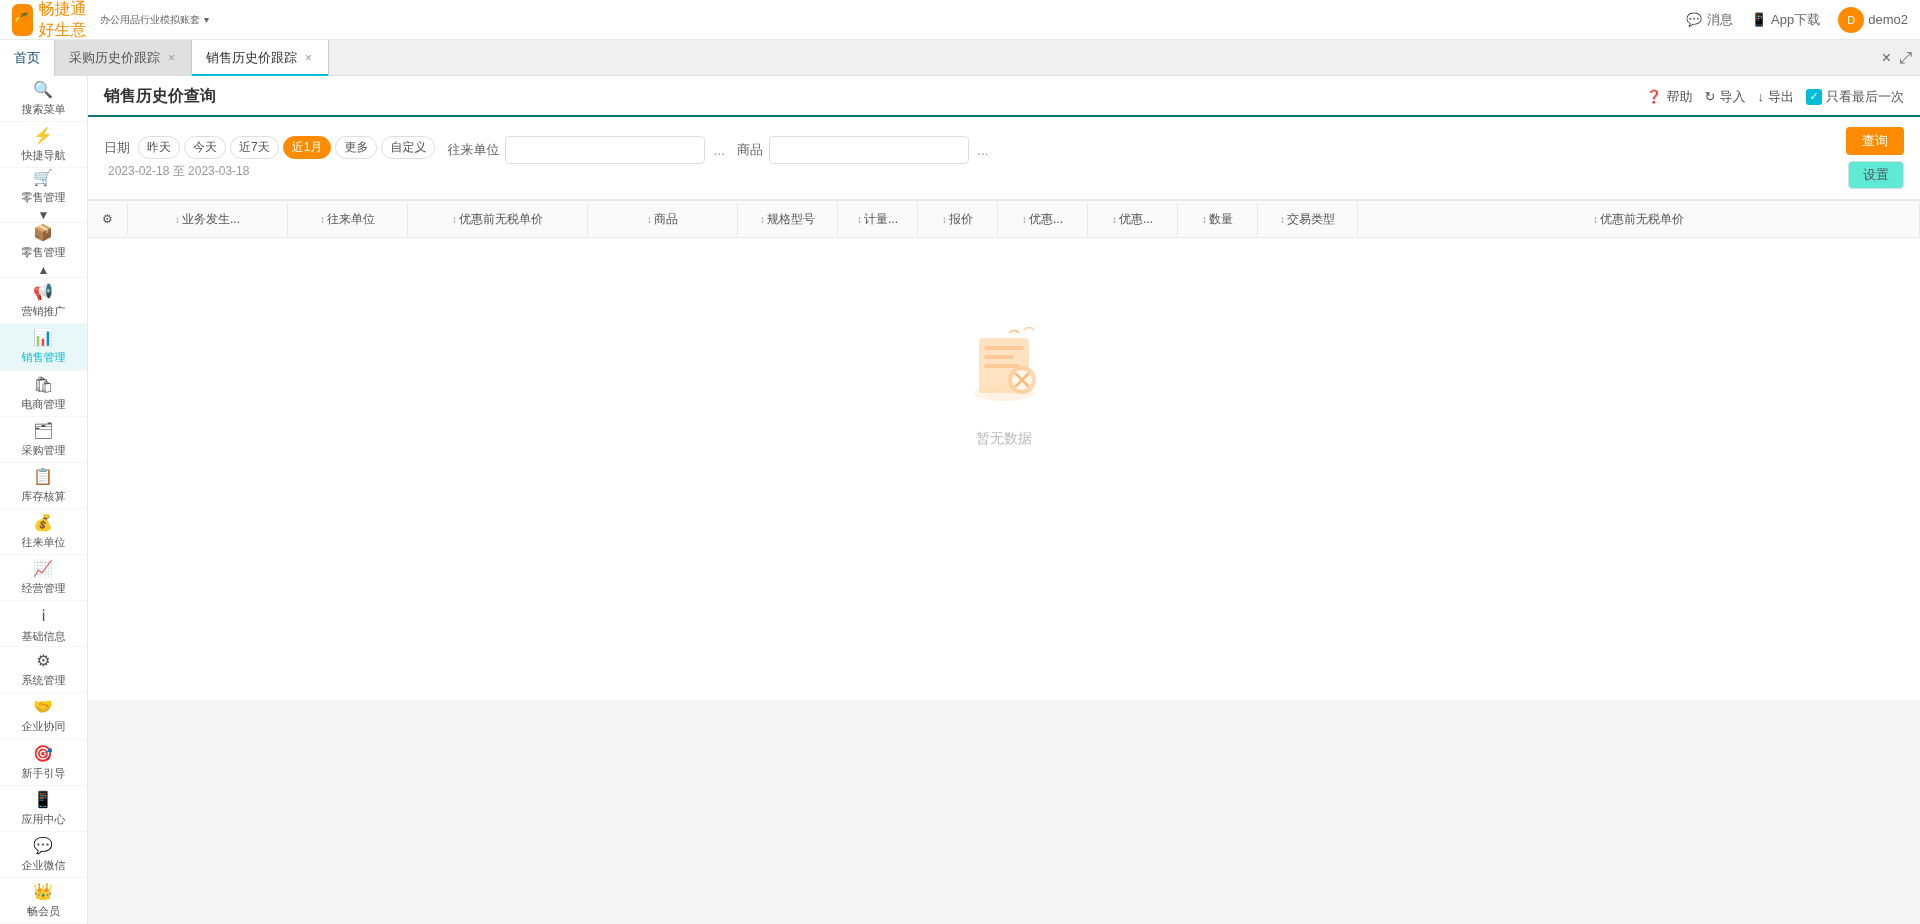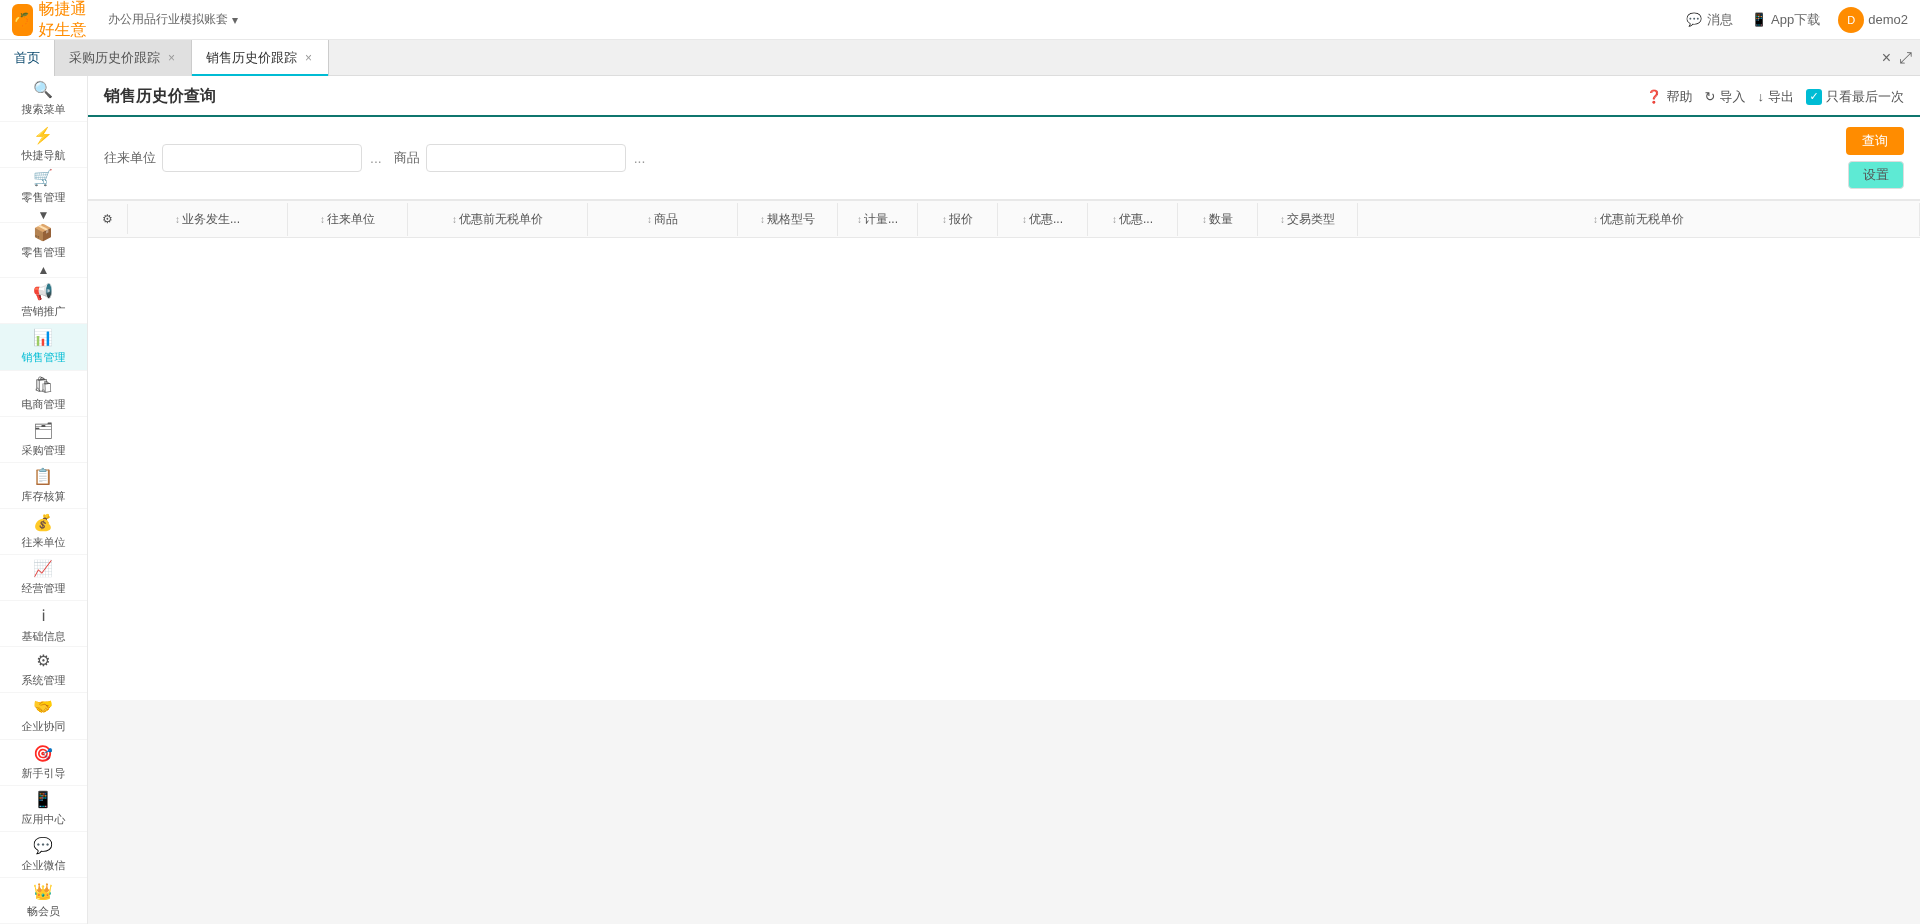--- a/index.html
+++ b/index.html
@@ -3,21 +3,21 @@
   <meta charset="utf-8">
   <style>
     * { margin: 0; padding: 0; box-sizing: border-box; }
     body { font-family: 'Microsoft YaHei', Arial, sans-serif; font-size: 13px; background: #f5f5f5; color: #333; width: 1920px; min-height: 924px; overflow-x: hidden; }
 
     
     .topbar { display: flex; align-items: center; background: #fff; height: 40px; border-bottom: 1px solid #e8e8e8; padding: 0 12px; position: relative; z-index: 10; }
     .topbar-logo { display: flex; align-items: center; width: 88px; min-width: 88px; }
     .logo-icon { width: 32px; height: 32px; background: #ff8c00; border-radius: 6px; display: flex; align-items: center; justify-content: center; color: #fff; font-size: 14px; font-weight: bold; margin-right: 6px; }
     .logo-text { font-size: 16px; color: #ff8c00; line-height: 1.3; }
-    .topbar-dropdown { display: flex; align-items: center; color: #333; font-size: 12px; margin-left: 8px; cursor: pointer; }
+    .topbar-dropdown { display: flex; align-items: center; color: #333; font-size: 10px; margin-left: 0; cursor: pointer; }
     .topbar-dropdown span { margin-right: 4px; color: #666; }
     .topbar-right { margin-left: auto; display: flex; align-items: center; gap: 18px; }
     .topbar-right-item { display: flex; align-items: center; gap: 4px; color: #666; font-size: 13px; cursor: pointer; }
     .avatar { width: 26px; height: 26px; border-radius: 50%; background: #ff8c00; color: #fff; display: flex; align-items: center; justify-content: center; font-size: 11px; }
 
     
     .tabbar { display: flex; align-items: center; background: #f0f0f0; height: 36px; border-bottom: 1px solid #ddd; padding-left: 0; }
     .tab { display: flex; align-items: center; padding: 0 14px; height: 36px; font-size: 13px; cursor: pointer; color: #555; background: #e0e0e0; border-right: 1px solid #ccc; gap: 6px; position: relative; }
     .tab.home { background: #fff; color: #0c4a6e; font-weight: 500; }
     .tab.active { background: #fff; color: #333; }
@@ -228,20 +228,36 @@
         </div>
         <div class="checkbox-item">
           <div class="checkbox-icon">✓</div>
           <span>只看最后一次</span>
         </div>
       </div>
     </div>
 
     <div class="filter-bar">
       <div style="display:flex; align-items:flex-start; flex: 1; gap: 12px;">
+        <div style="display:flex; flex-direction:column; gap:4px;">
+          <div style="display:flex; align-items:center; gap:8px;">
+            <span class="filter-label">日期</span>
+            <div class="date-btns">
+              <button class="date-btn">昨天</button>
+              <button class="date-btn">今天</button>
+              <button class="date-btn">近7天</button>
+              <button class="date-btn active">近1月</button>
+              <button class="date-btn">更多</button>
+              <button class="date-btn">自定义</button>
+            </div>
+          </div>
+          <div>
+            <span class="date-range">2023-02-18 至 2023-03-18</span>
+          </div>
+        </div>
 
         <div class="filter-field">
           <span class="filter-field-label">往来单位</span>
           <input class="filter-input" type="text" style="">
           <span class="filter-dots">...</span>
         </div>
 
         <div class="filter-field">
           <span class="filter-field-label">商品</span>
           <input class="filter-input" type="text" style="">
@@ -302,16 +318,34 @@
         <div class="th th-trade">
           <span class="th-sort">↕</span>
           <span>交易类型</span>
         </div>
         <div class="th th-notax">
           <span class="th-sort">↕</span>
           <span>优惠前无税单价</span>
         </div>
       </div>
 
+      <div class="empty-state">
+        <div class="empty-icon">
+          <svg width="100" height="100" viewBox="0 0 100 100">
+            <ellipse cx="50" cy="75" rx="30" ry="8" fill="#ffe8cc" opacity="0.5"></ellipse>
+            <rect x="25" y="20" width="50" height="55" rx="4" fill="#ffd5a8" opacity="0.7"></rect>
+            <rect x="30" y="28" width="40" height="4" rx="2" fill="#ffb87a" opacity="0.6"></rect>
+            <rect x="30" y="37" width="30" height="4" rx="2" fill="#ffb87a" opacity="0.6"></rect>
+            <rect x="30" y="46" width="35" height="4" rx="2" fill="#ffb87a" opacity="0.6"></rect>
+            <circle cx="68" cy="62" r="14" fill="#ffcc99" opacity="0.8"></circle>
+            <circle cx="68" cy="62" r="10" fill="#fff5eb"></circle>
+            <line x1="62" y1="56" x2="74" y2="68" stroke="#ffb87a" stroke-width="2.5" stroke-linecap="round"></line>
+            <line x1="62" y1="68" x2="74" y2="56" stroke="#ffb87a" stroke-width="2.5" stroke-linecap="round"></line>
+            <path d="M 55 15 Q 60 10 65 15" fill="none" stroke="#ffb87a" stroke-width="1.5"></path>
+            <path d="M 70 12 Q 75 7 80 12" fill="none" stroke="#ffcc99" stroke-width="1.5"></path>
+          </svg>
+        </div>
+        <div class="empty-text">暂无数据</div>
+      </div>
     </div>
 
   </div>
 </div>
 
 </body></html>

